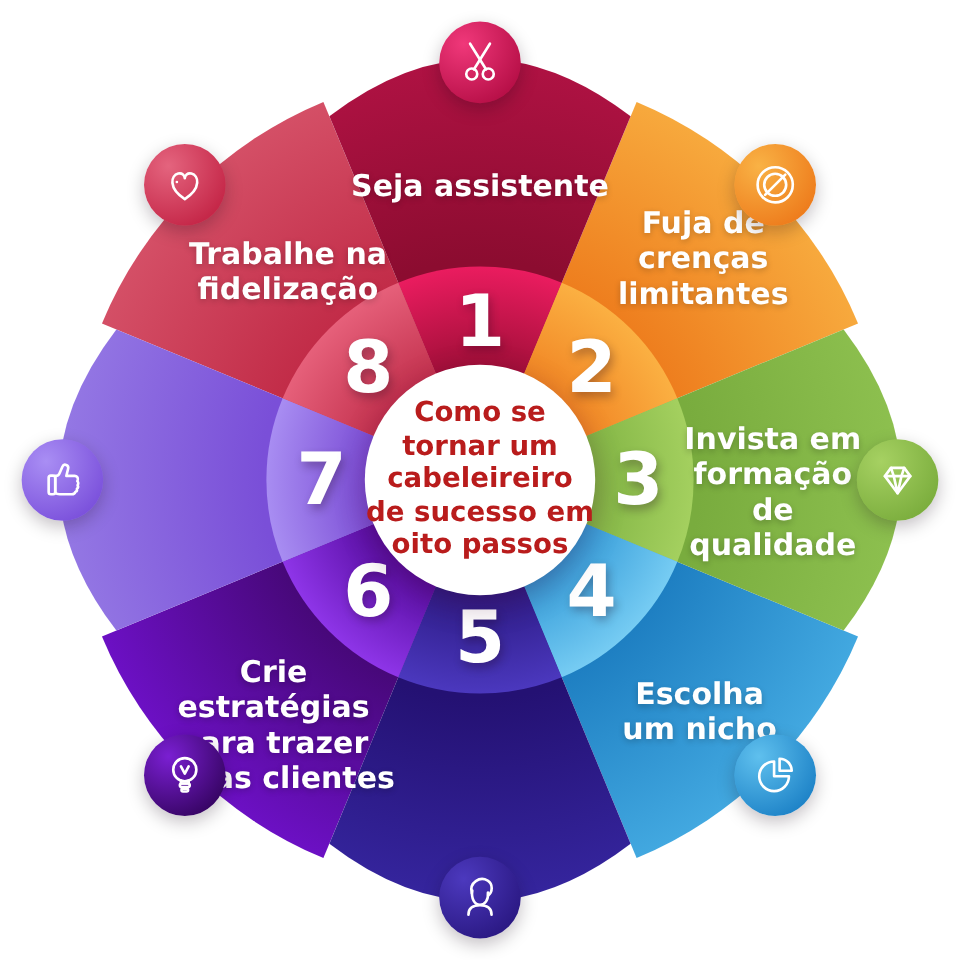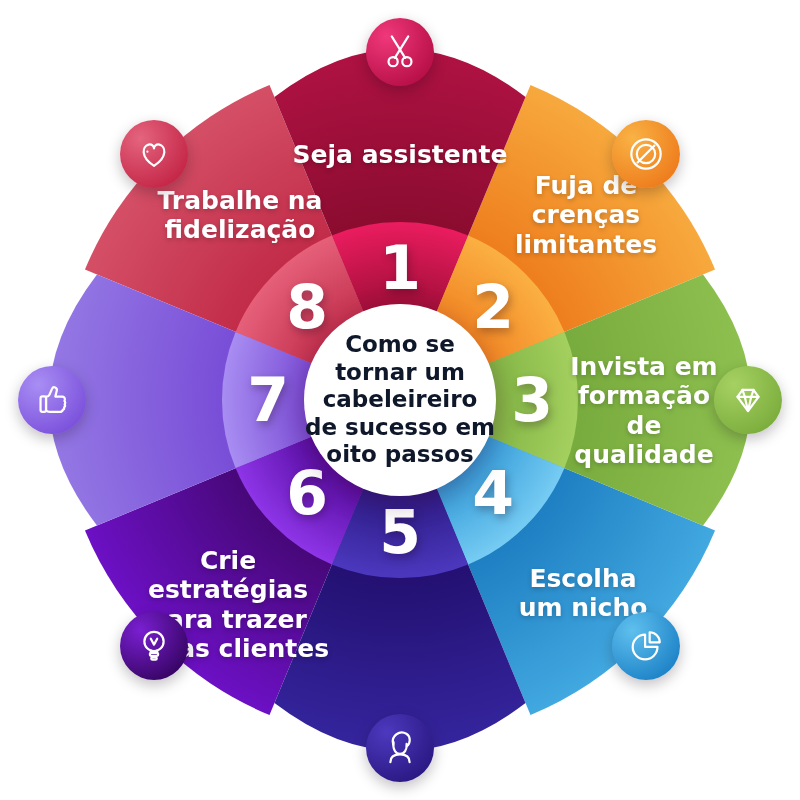--- a/index.html
+++ b/index.html
@@ -13,21 +13,21 @@
        text-shadow:0 2px 5px rgba(0,0,0,.22);}
   .badge{position:absolute;width:68px;height:68px;border-radius:50%;
        display:flex;align-items:center;justify-content:center;
        box-shadow:0 5px 14px rgba(20,0,20,.25);}
   .badge svg{display:block;}
   .glyph{stroke:#fff;fill:none;stroke-width:2.4;stroke-linecap:round;stroke-linejoin:round;}
   .center-circle{position:absolute;left:304px;top:304px;width:192px;height:192px;
        border-radius:50%;background:#fff;display:flex;align-items:center;justify-content:center;
        box-shadow:0 8px 26px rgba(70,10,50,.30);}
   .center-title{width:198px;text-align:center;font-size:23px;font-weight:700;
-       color:#0f172a;line-height:1.2;}
+       color:#b91c1c;line-height:1.2;}
 </style>
 </head>
 <body>
 
 <div class="stage">
 
   <svg id="wheel" width="800" height="800" viewBox="0 0 800 800">
       <defs>
         <radialGradient id="og0" gradientUnits="userSpaceOnUse" cx="400" cy="400" r="351">
           <stop offset="0.52" stop-color="#8C0C30"></stop>
@@ -119,21 +119,21 @@
   <div class="num" style="left:400px;top:532px">5</div>
   <div class="num" style="left:307px;top:493px">6</div>
   <div class="num" style="left:268px;top:400px">7</div>
   <div class="num" style="left:307px;top:307px">8</div>
 
   <div class="seg-label" style="left:586px;top:215px;width:185px">Fuja de crenças limitantes</div>
   <div class="seg-label" style="left:400px;top:155px;width:230px">Seja assistente</div>
   <div class="seg-label" style="left:644px;top:410px;width:160px">Invista em formação de qualidade</div>
   <div class="seg-label" style="left:583px;top:593px;width:140px">Escolha um nicho</div>
   <div class="seg-label" style="left:228px;top:604px;width:205px">Crie estratégias para trazer novas clientes</div>
-  <div class="seg-label" style="left:240px;top:215px;width:165px">Trabalhe na fidelização</div>
+  <div class="seg-label" style="left:240px;top:226px;width:165px">Trabalhe na fidelização</div>
 
   <div class="badge" style="left: 366px; top: 18px; background: radial-gradient(circle at 30% 27%, rgb(240, 56, 122) 0%, rgb(184, 16, 72) 78%);">
     <svg class="glyph" width="44" height="44" viewBox="0 0 48 48">
       <line x1="15" y1="7" x2="29.6" y2="30.4"></line>
       <line x1="33" y1="7" x2="18.4" y2="30.4"></line>
       <circle cx="16.5" cy="34.5" r="5"></circle>
       <circle cx="31.5" cy="34.5" r="5"></circle>
     </svg>
   </div>
   <div class="badge" style="left: 612px; top: 120px; background: radial-gradient(circle at 30% 27%, rgb(249, 178, 69) 0%, rgb(238, 125, 29) 78%);">

